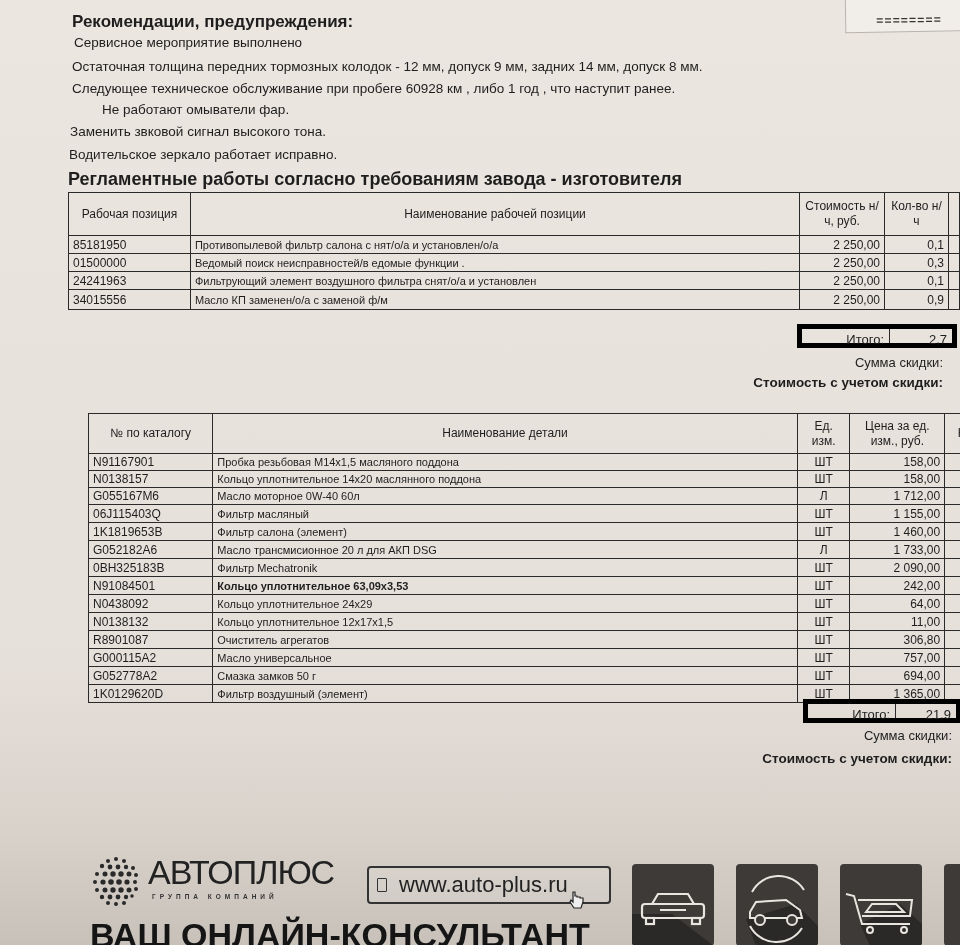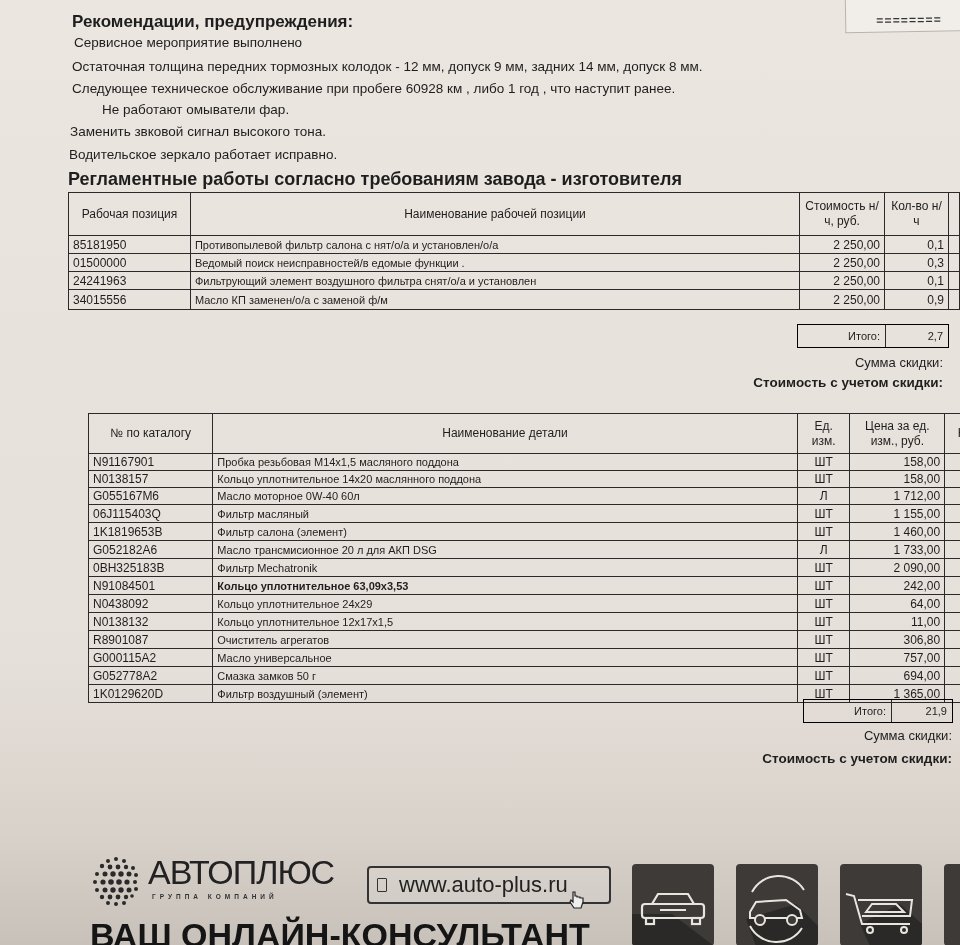--- a/index.html
+++ b/index.html
@@ -23,21 +23,21 @@
   .rec-title { position: absolute; left: 72px; top: 12px; font-size: 17px; font-weight: bold; }
   .rec-line { position: absolute; font-size: 13.5px; }
   .section-title { position: absolute; font-weight: bold; }
   table { border-collapse: collapse; position: absolute; font-size: 12px; }
   td, th { border: 1px solid #2a2a2a; padding: 0 4px; font-weight: normal; }
   th { text-align: center; line-height: 15px; }
   .r { text-align: right; }
   .c { text-align: center; }
   .totals { position: absolute; font-size: 13px; }
   .totals.bold { font-weight: bold; font-size: 13.5px; }
-  .total-box { position: absolute; border: 1px solid #000000; display: flex; font-size: 11px; }
+  .total-box { position: absolute; border: 5px solid #000000; display: flex; font-size: 13px; }
   .total-box div { padding: 0 5px; text-align: right; line-height: 22px; }
   .logo { position: absolute; left: 90px; top: 855px; }
   .logo-dots { position: absolute; left: 0; top: 0; width: 52px; height: 52px; }
   .logo-name { position: absolute; left: 58px; top: -2px; font-size: 34px; color: #222; letter-spacing: -1px; white-space: nowrap; }
   .logo-sub { position: absolute; left: 62px; top: 38px; font-size: 6.5px; letter-spacing: 4px; font-weight: bold; color: #333; white-space: nowrap; }
   .url-box {
     position: absolute; left: 367px; top: 866px; width: 244px; height: 38px;
     border: 2px solid #333; border-radius: 4px; display: flex; align-items: center;
     padding-left: 8px; font-size: 22px; color: #222; background: rgba(255,255,255,0.1);
   }

